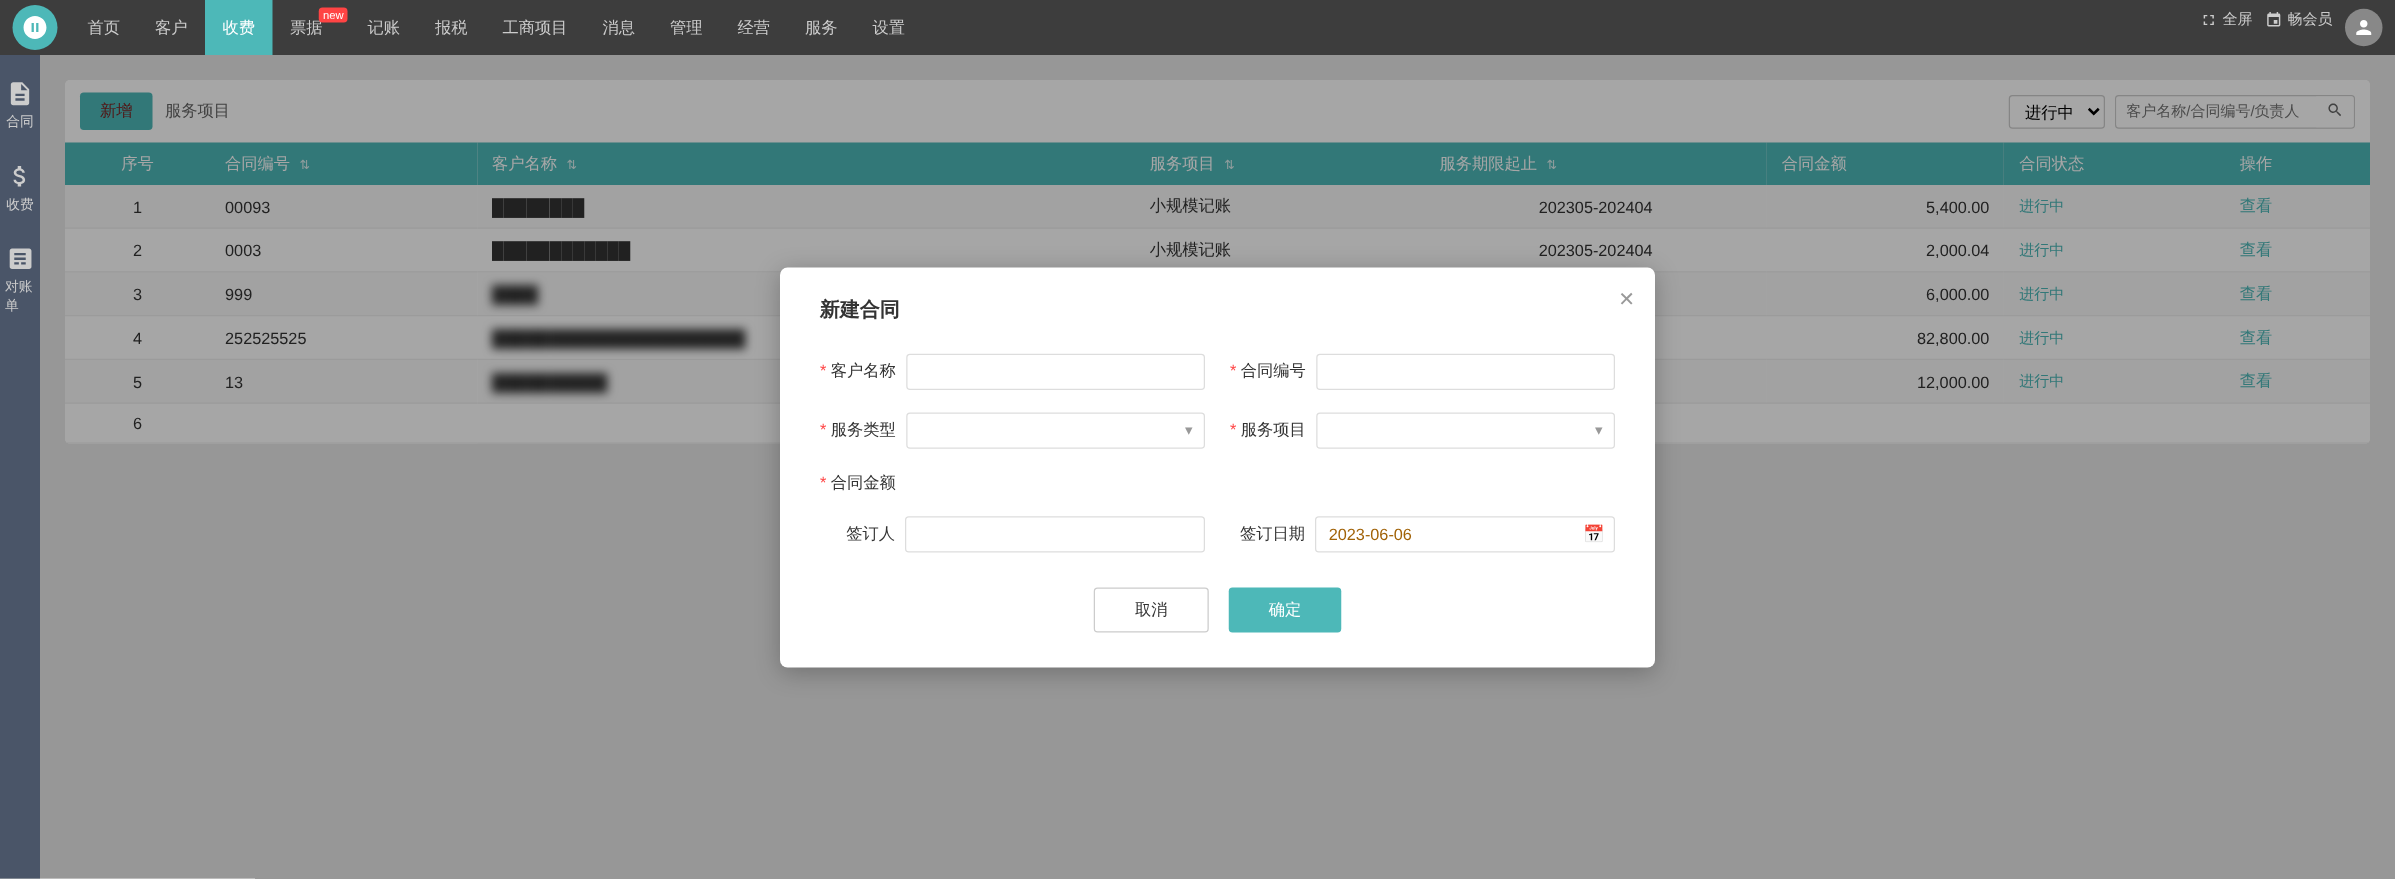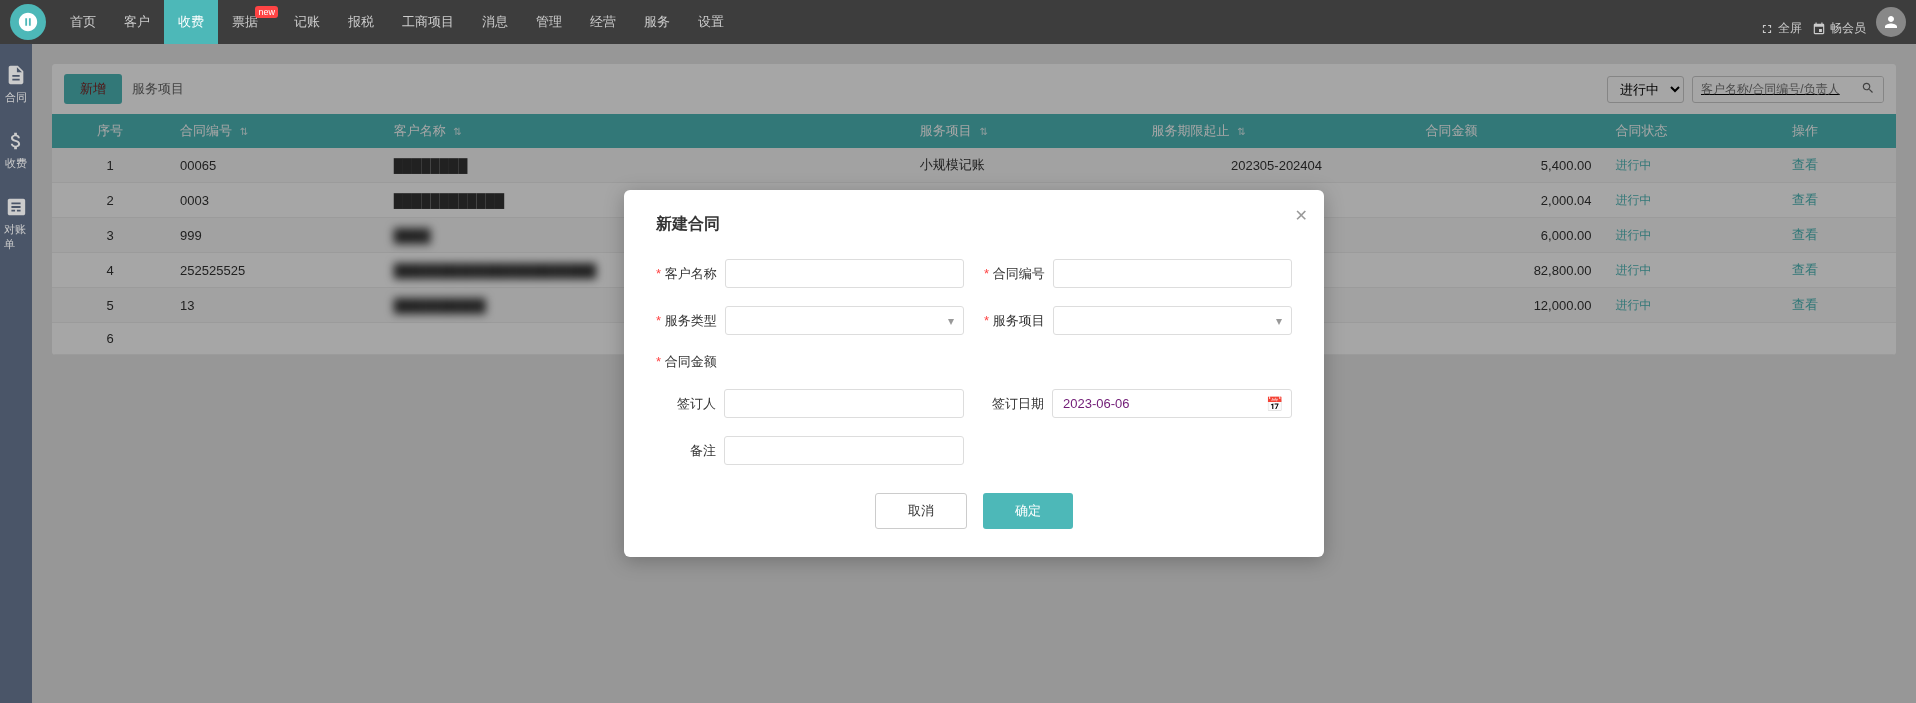--- a/index.html
+++ b/index.html
@@ -43,21 +43,21 @@
     .nav-item .badge-new {
       position: absolute;
       top: 6px; right: 2px;
       background: #ff4444;
       color: #fff;
       font-size: 9px;
       padding: 1px 3px;
       border-radius: 3px;
     }
     .nav-right {
-      display: flex; align-items: flex-end; gap: 10px;
+      display: flex; align-items: flex-start; gap: 10px;
       color: #ccc; font-size: 12px;
     }
     .nav-right .fullscreen-btn, .nav-right .member-btn {
       cursor: pointer;
       display: flex; align-items: center; gap: 4px;
     }
     .nav-right .avatar {
       width: 30px; height: 30px;
       background: #888; border-radius: 50%;
       display: flex; align-items: center; justify-content: center;
@@ -135,21 +135,20 @@
       padding: 4px 8px;
       font-size: 13px;
       background: #fff;
       cursor: pointer;
     }
     .search-box {
       display: flex; align-items: center;
       border: 1px solid #ccc;
       border-radius: 3px;
       overflow: hidden;
-      text-decoration: underline;
     }
     .search-box input {
       border: none; outline: none;
       padding: 4px 8px;
       font-size: 12px;
       width: 160px;
       color: #999;
     }
     .search-box .search-icon-btn {
       padding: 4px 8px;
@@ -282,21 +281,21 @@
       flex: 1;
       position: relative;
     }
     .date-input-wrapper input {
       width: 100%;
       border: 1px solid #ddd;
       border-radius: 3px;
       padding: 6px 10px;
       font-size: 13px;
       outline: none;
-      color: #701a75;
+      color: #a16207;
     }
     .date-input-wrapper .cal-icon {
       position: absolute;
       right: 8px; top: 50%;
       transform: translateY(-50%);
       color: #999;
       font-size: 14px;
       pointer-events: none;
     }
     .modal-footer {
@@ -431,21 +430,21 @@
             <th>服务项目 <span class="sort-icon">⇅</span></th>
             <th>服务期限起止 <span class="sort-icon">⇅</span></th>
             <th>合同金额</th>
             <th>合同状态</th>
             <th>操作</th>
           </tr>
         </thead>
         <tbody id="table-body">
         <tr>
               <td class="center">1</td>
-              <td>00065</td>
+              <td>00093</td>
               <td>████████</td>
               <td>小规模记账</td>
               <td class="center">202305-202404</td>
               <td style="text-align: right;">5,400.00</td>
               <td class="status-badge">进行中</td>
               <td class="link-btn">查看</td>
             </tr>
             <tr>
               <td class="center">2</td>
               <td>0003</td>
@@ -548,27 +547,20 @@
           </div>
           <div class="form-group">
             <span class="form-label">签订日期</span>
             <div class="date-input-wrapper">
               <input type="text" value="2023-06-06" style="">
               <span class="cal-icon">📅</span>
             </div>
           </div>
         </div>
 
-        <div class="form-row">
-          <div class="form-group" style="flex: 1;">
-            <span class="form-label">备注</span>
-            <input class="form-input" type="text" style="flex: 1 1 0%;">
-          </div>
-          <div style="flex:1;"></div>
-        </div>
 
         <div class="modal-footer">
           <button class="btn-cancel">取消</button>
           <button class="btn-confirm">确定</button>
         </div>
       </div>
     </div>
 
   </div>
 

